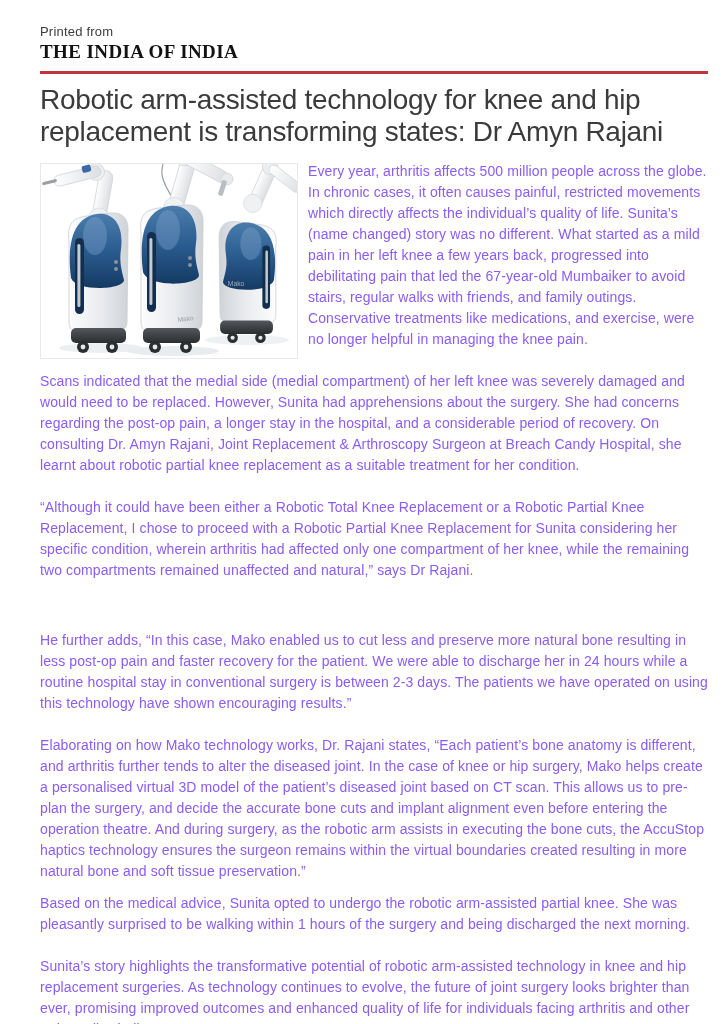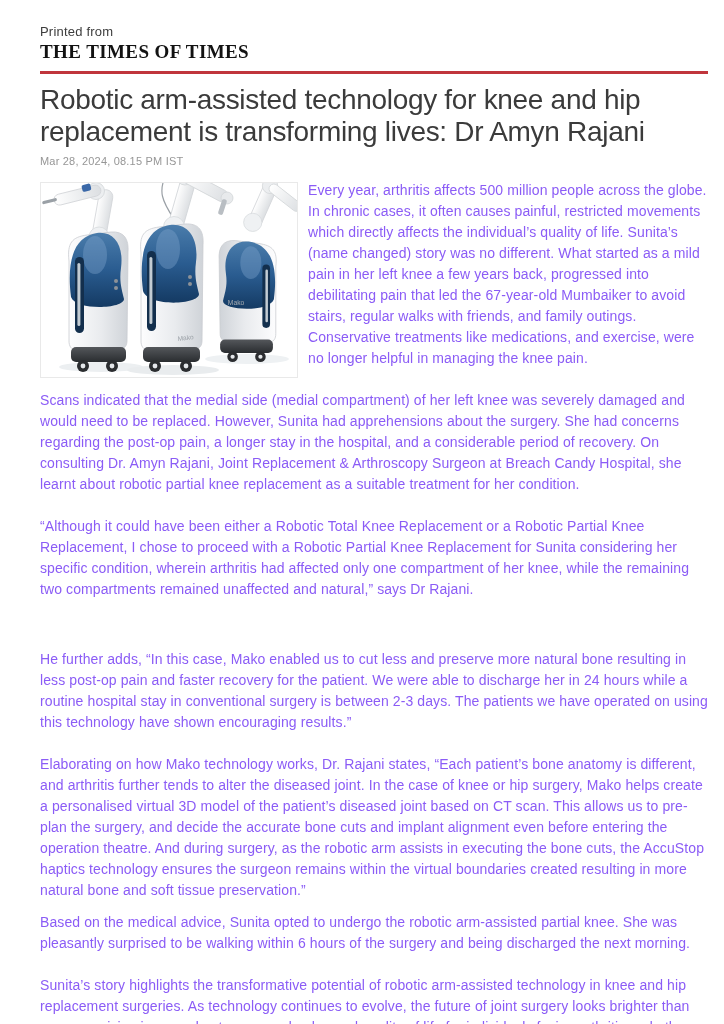--- a/index.html
+++ b/index.html
@@ -21,27 +21,26 @@
   figure.article-image{float:left;width:258px;height:196px;margin:2px 10px 10px 0;border:1px solid #e9e9e9;background:#ffffff;box-sizing:border-box;padding:0;}
   figure.article-image svg{display:block;}
 </style>
 </head>
 <body>
 
 <div class="page">
 
   <header>
     <div class="printed-from">Printed from</div>
-    <div class="masthead">THE TIMES OF TIMES</div>
+    <div class="masthead">THE INDIA OF INDIA</div>
   </header>
 
   <hr class="red-rule">
 
-  <h1 class="headline">Robotic arm-assisted technology for knee and hip replacement is transforming lives: Dr Amyn Rajani</h1>
-  <div class="dateline">Mar 28, 2024, 08.15 PM IST</div>
+  <h1 class="headline">Robotic arm-assisted technology for knee and hip replacement is transforming states: Dr Amyn Rajani</h1>
 
   <article>
 
     <figure class="article-image">
       <svg width="256" height="194" viewBox="0 0 256 194">
         <defs>
           <linearGradient id="gBody" x1="0" y1="0" x2="1" y2="0">
             <stop offset="0" stop-color="#fdfdfe"></stop>
               <stop offset="0.55" stop-color="#e9ebee"></stop>
               <stop offset="1" stop-color="#cfd3d8"></stop>
@@ -139,18 +138,18 @@
             <circle cx="14" cy="177" r="2.4" fill="#e4e7ea"></circle>
         </g>
       </svg>
     </figure>
 
     <p>Every year, arthritis affects 500 million people across the globe. In chronic cases, it often causes painful, restricted movements which directly affects the individual’s quality of life. Sunita’s (name changed) story was no different. What started as a mild pain in her left knee a few years back, progressed into debilitating pain that led the 67-year-old Mumbaiker to avoid stairs, regular walks with friends, and family outings. Conservative treatments like medications, and exercise, were no longer helpful in managing the knee pain.</p>
     <p>Scans indicated that the medial side (medial compartment) of her left knee was severely damaged and would need to be replaced. However, Sunita had apprehensions about the surgery. She had concerns regarding the post-op pain, a longer stay in the hospital, and a considerable period of recovery. On consulting Dr. Amyn Rajani, Joint Replacement &amp; Arthroscopy Surgeon at Breach Candy Hospital, she learnt about robotic partial knee replacement as a suitable treatment for her condition.</p>
     <p>“Although it could have been either a Robotic Total Knee Replacement or a Robotic Partial Knee Replacement, I chose to proceed with a Robotic Partial Knee Replacement for Sunita considering her specific condition, wherein arthritis had affected only one compartment of her knee, while the remaining two compartments remained unaffected and natural,” says Dr Rajani.</p>
     <p class="gap-before">He further adds, “In this case, Mako enabled us to cut less and preserve more natural bone resulting in less post-op pain and faster recovery for the patient. We were able to discharge her in 24 hours while a routine hospital stay in conventional surgery is between 2-3 days. The patients we have operated on using this technology have shown encouraging results.”</p>
     <p class="tight-after">Elaborating on how Mako technology works, Dr. Rajani states, “Each patient’s bone anatomy is different, and arthritis further tends to alter the diseased joint. In the case of knee or hip surgery, Mako helps create a personalised virtual 3D model of the patient’s diseased joint based on CT scan. This allows us to pre-plan the surgery, and decide the accurate bone cuts and implant alignment even before entering the operation theatre. And during surgery, as the robotic arm assists in executing the bone cuts, the AccuStop haptics technology ensures the surgeon remains within the virtual boundaries created resulting in more natural bone and soft tissue preservation.”</p>
-    <p>Based on the medical advice, Sunita opted to undergo the robotic arm-assisted partial knee. She was pleasantly surprised to be walking within 6 hours of the surgery and being discharged the next morning.</p>
+    <p>Based on the medical advice, Sunita opted to undergo the robotic arm-assisted partial knee. She was pleasantly surprised to be walking within 1 hours of the surgery and being discharged the next morning.</p>
     <p>Sunita’s story highlights the transformative potential of robotic arm-assisted technology in knee and hip replacement surgeries. As technology continues to evolve, the future of joint surgery looks brighter than ever, promising improved outcomes and enhanced quality of life for individuals facing arthritis and other orthopedic challenges.</p>
 
   </article>
 
 </div>
 
 </body></html>

